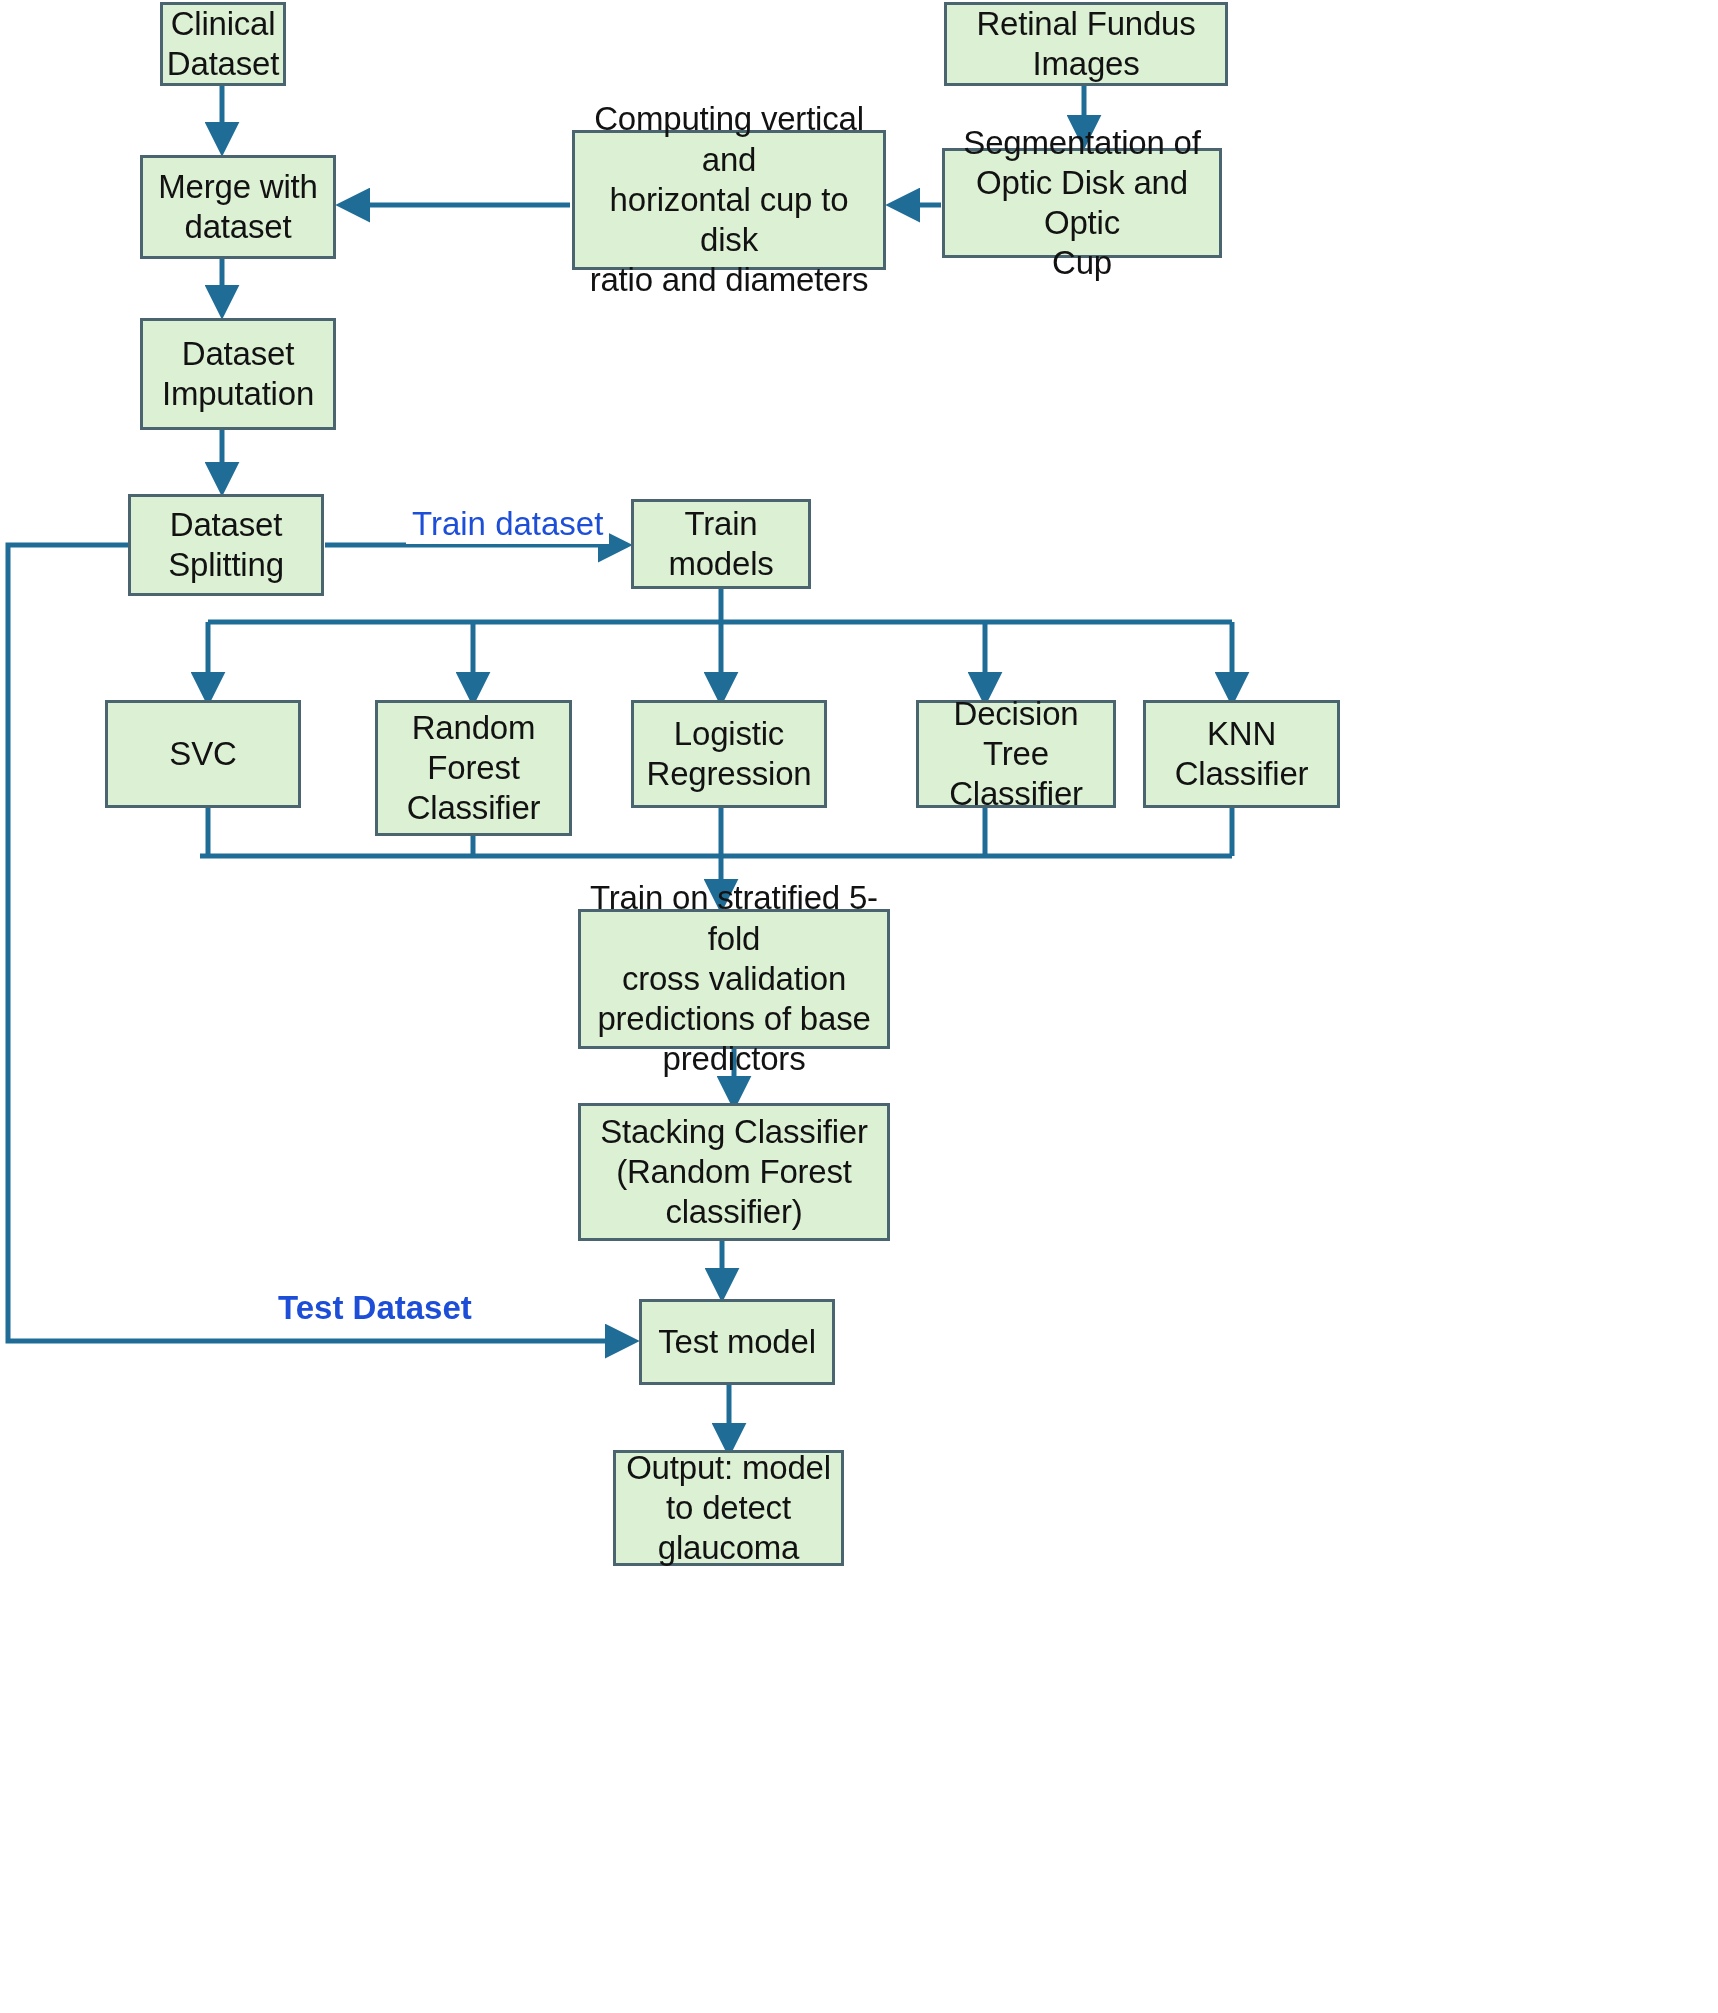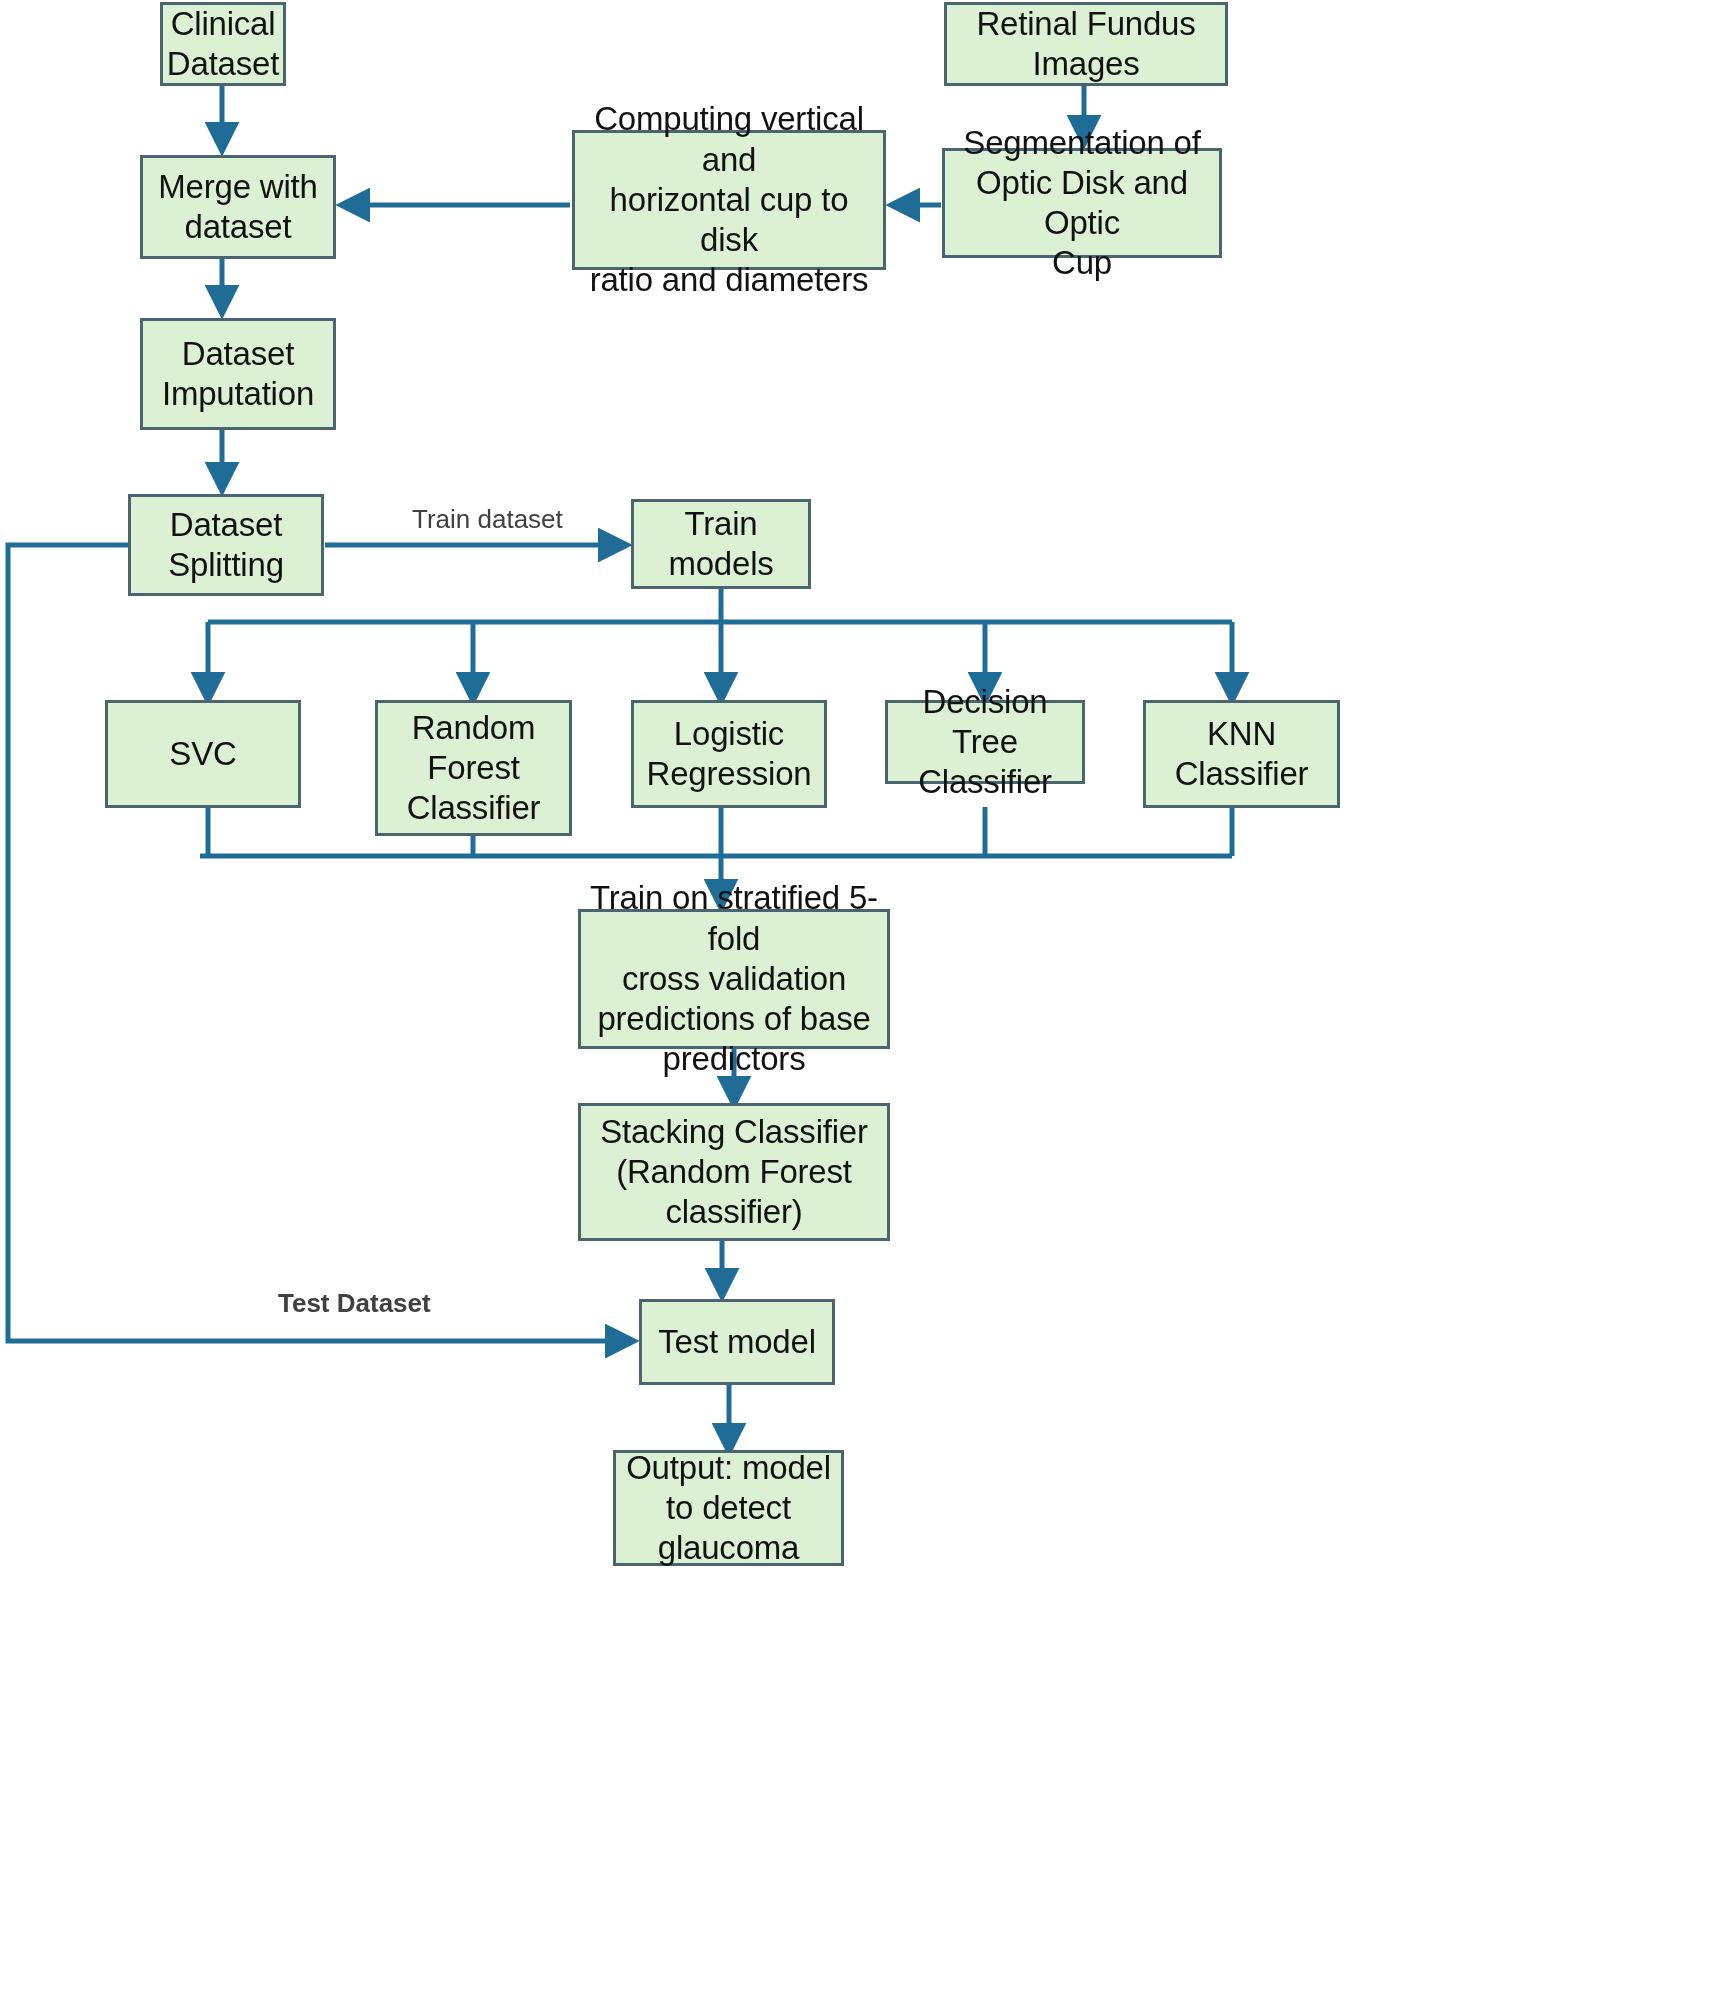--- a/index.html
+++ b/index.html
@@ -40,23 +40,23 @@
     font-family: "Liberation Sans", sans-serif;
     font-size: 33px;
     line-height: 1.22;
     letter-spacing: -0.2px;
     padding: 2px 6px;
     white-space: pre-line;
     z-index: 2;
   }
   .edge-label {
     position: absolute;
-    color: #404040;
+    color: #1d4ed8;
     font-family: "Liberation Sans", sans-serif;
-    font-size: 26px;
+    font-size: 33px;
     line-height: 1.2;
     white-space: nowrap;
     background: #ffffff;
     padding: 0 6px;
     z-index: 3;
   }
 </style>
 </head>
 <body>
 
@@ -138,21 +138,21 @@
 
   <div class="node" style="left:105px; top:700px; width:196px; height:108px;">SVC</div>
 
   <div class="node" style="left:375px; top:700px; width:197px; height:136px;">Random
 Forest
 Classifier</div>
 
   <div class="node" style="left:631px; top:700px; width:196px; height:108px;">Logistic
 Regression</div>
 
-  <div class="node" style="left:885px; top:700px; width:200px; height:84px;">Decision Tree
+  <div class="node" style="left:916px; top:700px; width:200px; height:108px;">Decision Tree
 Classifier</div>
 
   <div class="node" style="left:1143px; top:700px; width:197px; height:108px;">KNN
 Classifier</div>
 
   <div class="node" style="left:578px; top:909px; width:312px; height:140px;">Train on stratified 5-fold
 cross validation
 predictions of base
 predictors</div>
 

